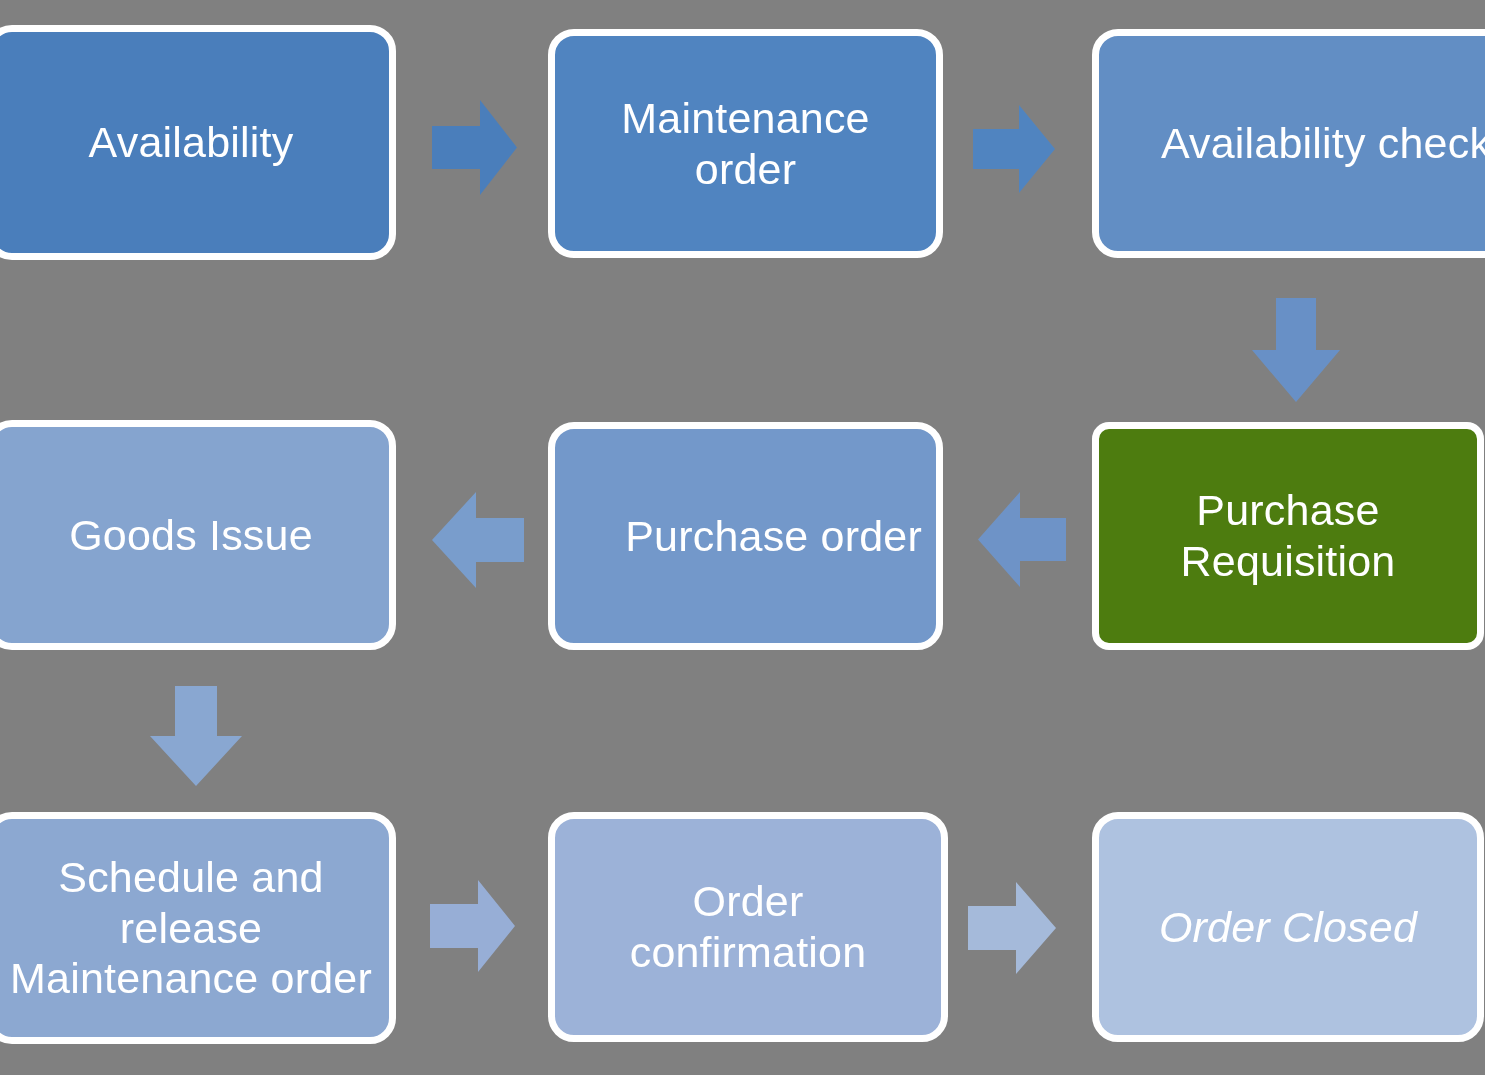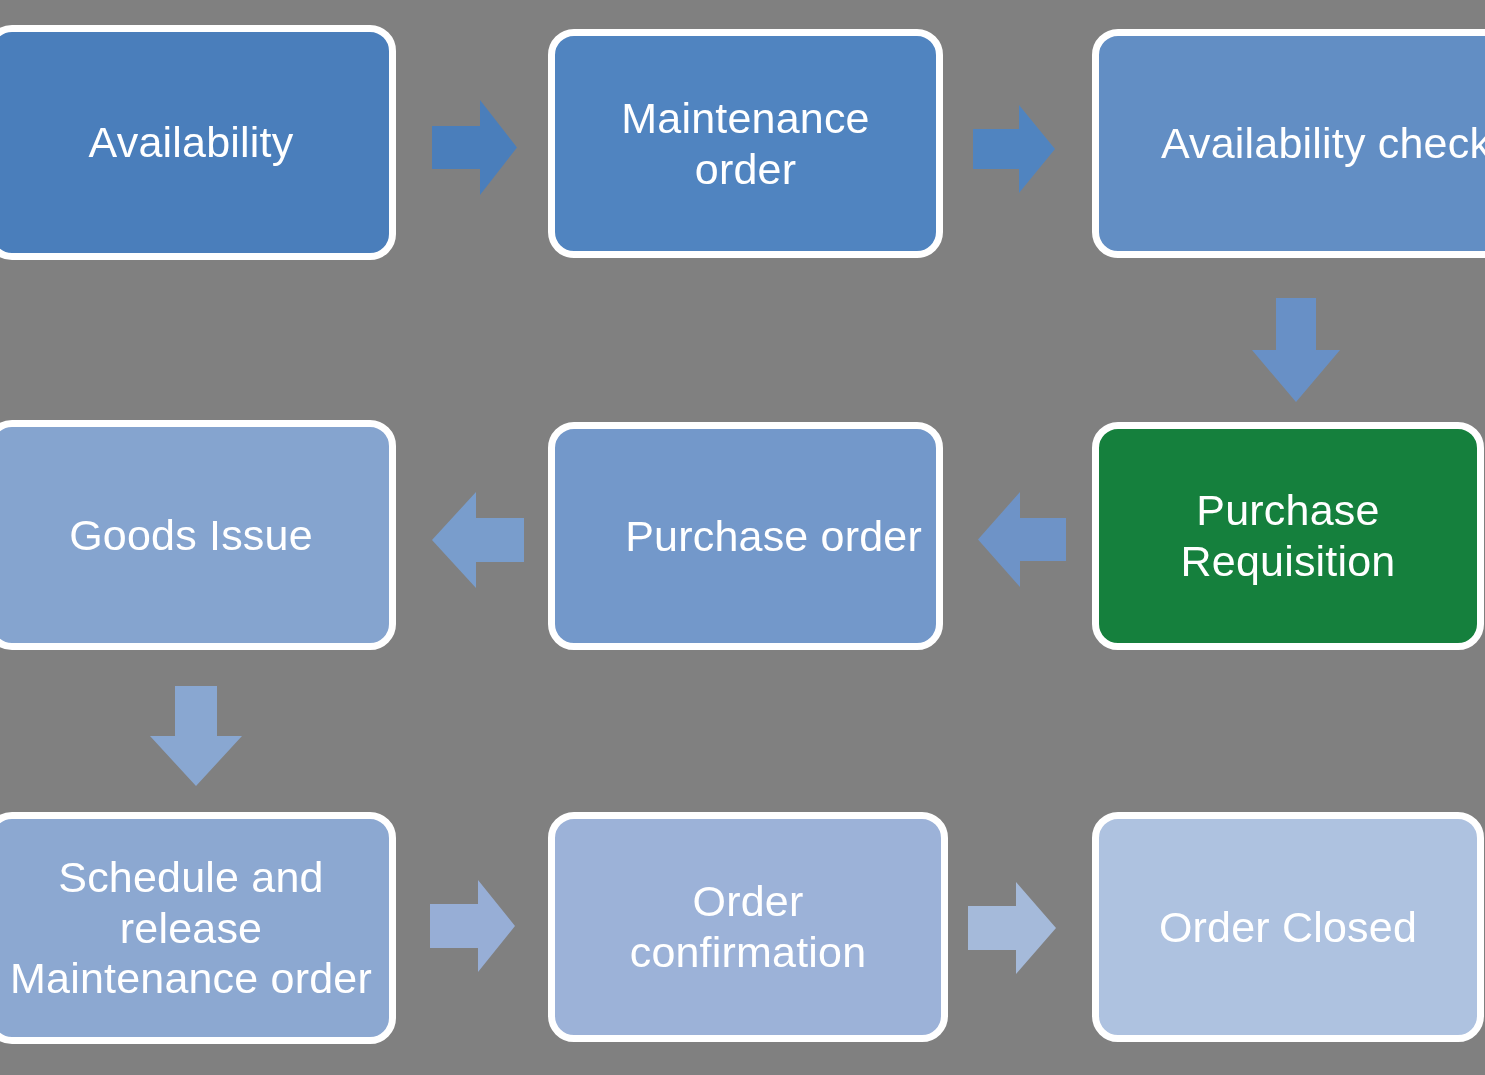--- a/index.html
+++ b/index.html
@@ -38,26 +38,26 @@
   }
 
   
   #n-notification      { left: -14px;  top: 25px;  width: 410px;  height: 235px; background: #4a7ebb; }
   #n-maintenance-order { left: 548px;  top: 29px;  width: 395px;  height: 229px; background: #5084c0; }
   #n-availability      { left: 1092px; top: 29px;  width: 468px;  height: 229px; background: #628ec4; }
 
   
   #n-goods-issue       { left: -14px;  top: 420px; width: 410px;  height: 230px; background: #85a4cf; }
   #n-purchase-order    { left: 548px;  top: 422px; width: 395px;  height: 228px; background: #7398ca; justify-content: flex-end; }
-  #n-purchase-req      { left: 1092px; top: 422px; width: 392px;  height: 228px; background: #15803d; }
+  #n-purchase-req      { left: 1092px; top: 422px; width: 392px;  height: 228px; background: #4d7c0f; border-radius: 17px; }
 
   
   #n-schedule-release  { left: -14px;  top: 812px; width: 410px;  height: 232px; background: #8ca8d1; }
   #n-order-confirm     { left: 548px;  top: 812px; width: 400px;  height: 230px; background: #9cb2d8; }
-  #n-order-closed      { left: 1092px; top: 812px; width: 392px;  height: 230px; background: #aec2e0; }
+  #n-order-closed      { left: 1092px; top: 812px; width: 392px;  height: 230px; background: #aec2e0; font-style: italic; }
 
   
   .arrow {
     position: absolute;
   }
   .arrow svg { display: block; width: 100%; height: 100%; }
 
   #a-notif-to-maint   { left: 432px;  top: 100px; width: 85px;  height: 95px; }
   #a-maint-to-avail   { left: 973px;  top: 105px; width: 82px;  height: 88px; }
   #a-avail-to-preq    { left: 1252px; top: 298px; width: 88px;  height: 104px; }

